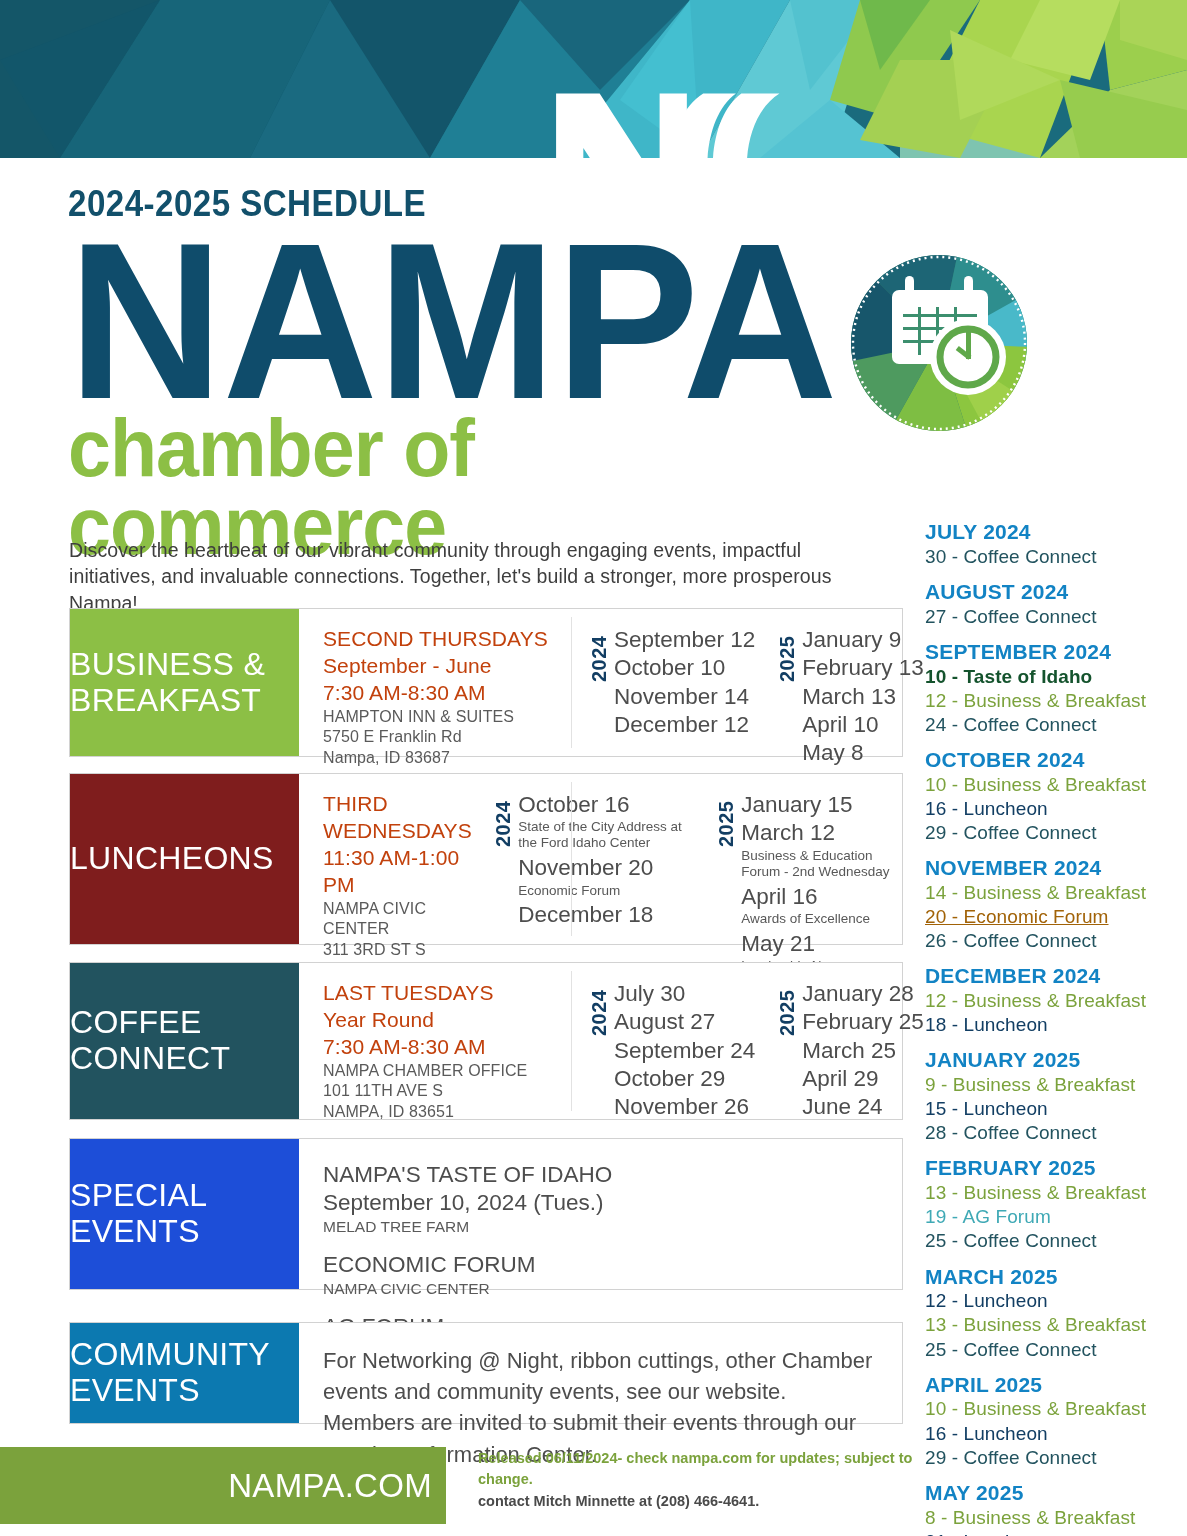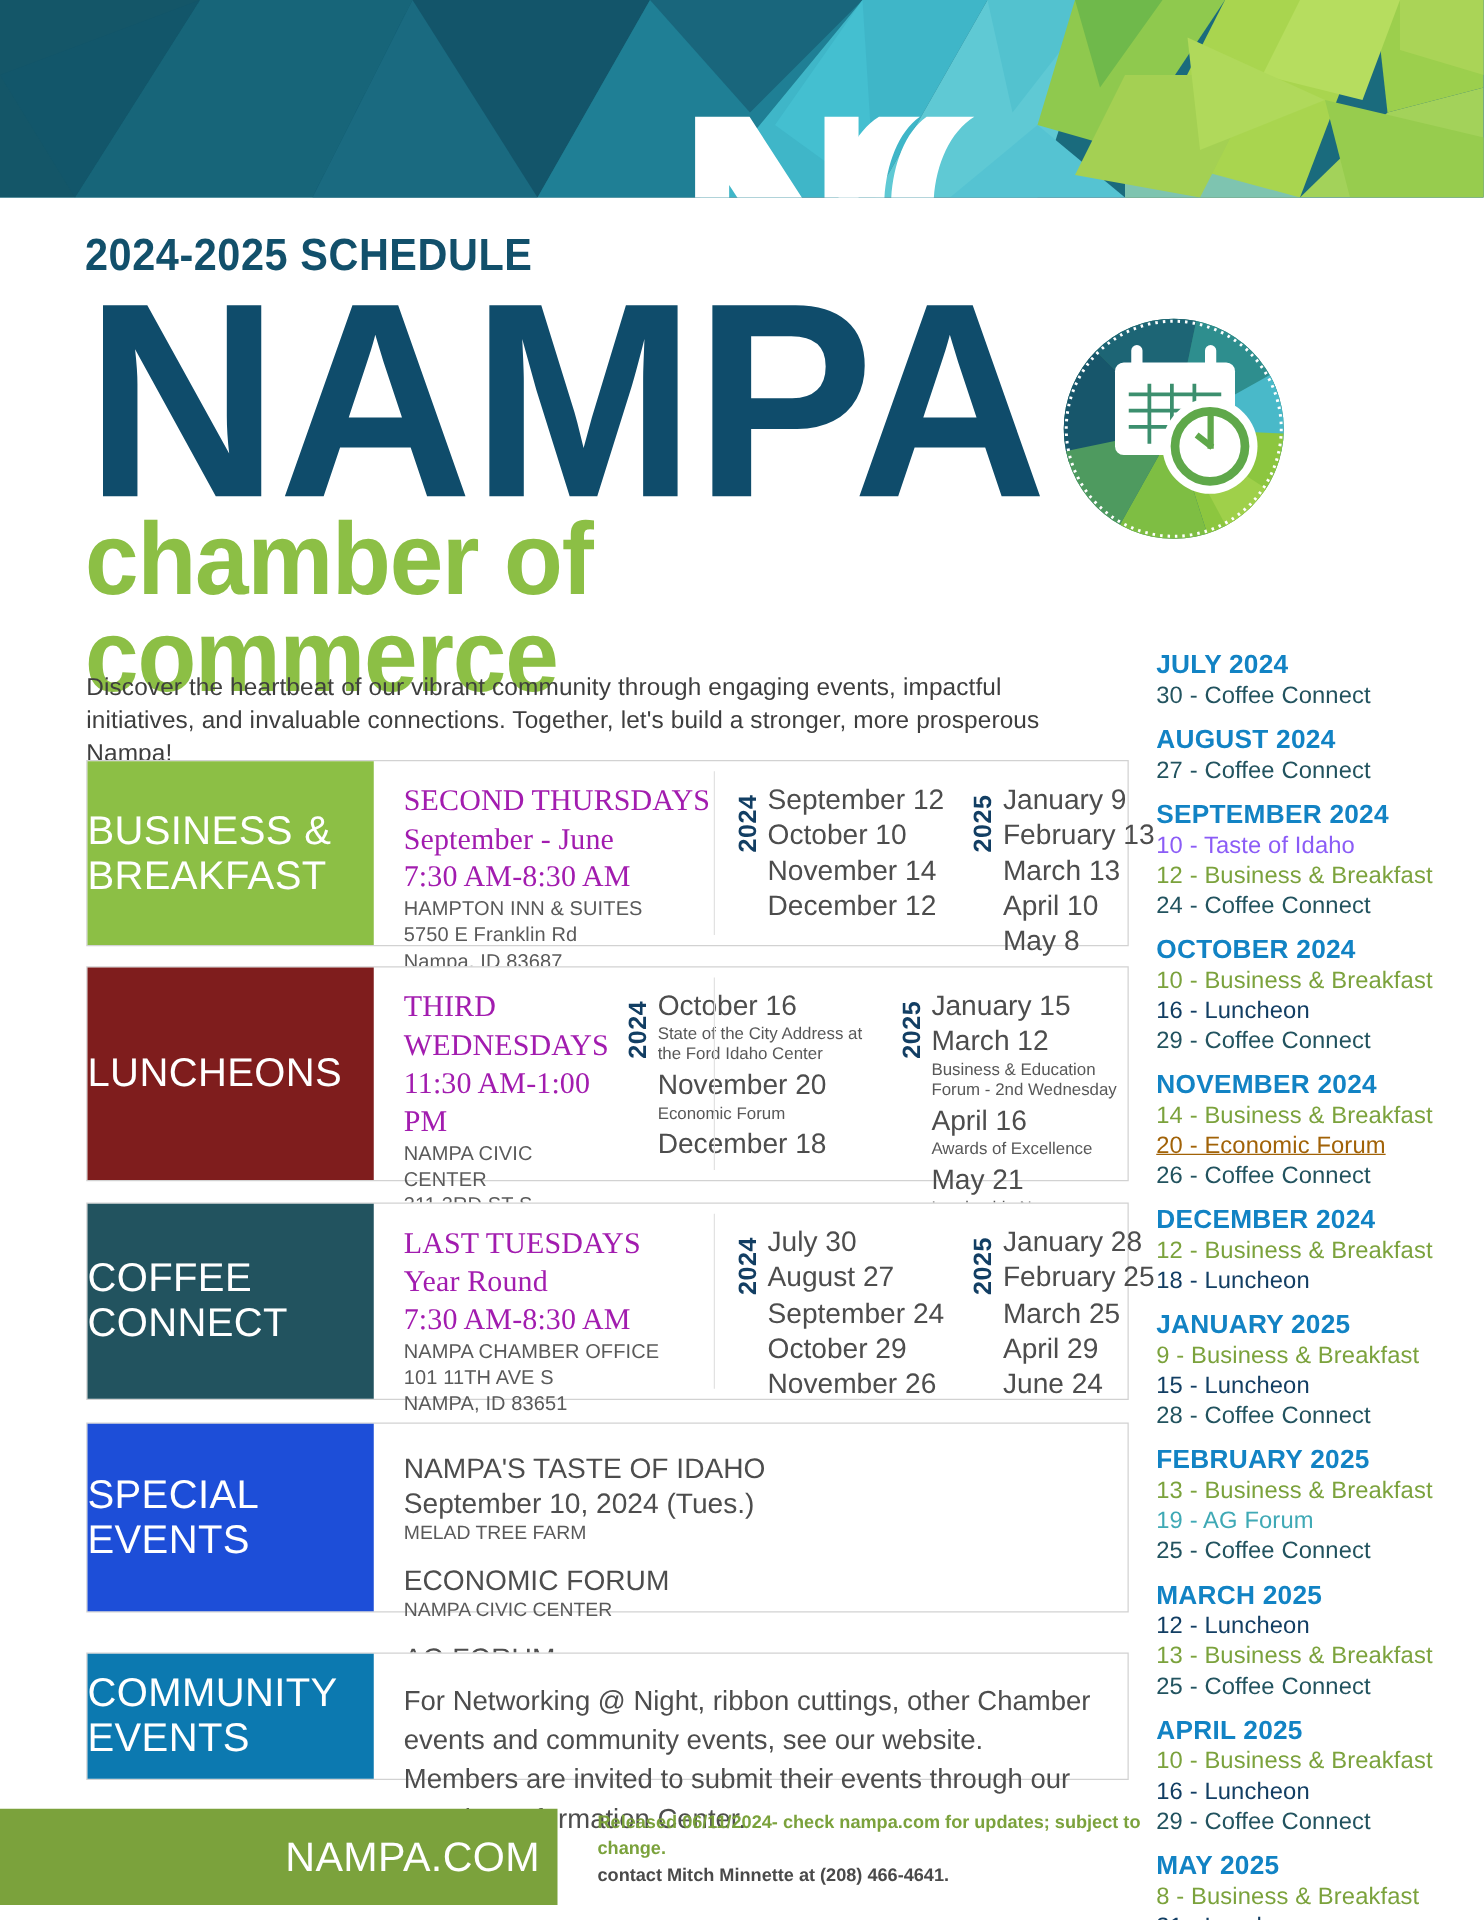--- a/index.html
+++ b/index.html
@@ -47,22 +47,22 @@
   
   .sec { position: absolute; left: 69px; width: 834px; border: 1px solid #d2d2d2; background: #fff; display: flex; }
   .sec-label {
     flex: 0 0 229px; display: flex; align-items: center;
     font-family: "Liberation Sans Narrow", "Liberation Sans", sans-serif;
     color: #fff; font-size: 32px; font-weight: 400; line-height: 1.12; letter-spacing: .3px;
   }
   .sec-body { flex: 1; position: relative; padding: 17px 0 14px 24px; display: flex; }
   .col-info { width: 252px; }
   .col-info .hdr {
-    font-family: Liberation Serif, serif;
-    font-size: 24px; color: #a21caf; line-height: 1.28; letter-spacing: .1px;
+    font-family: Liberation Sans, sans-serif;
+    font-size: 21px; color: #c2410c; line-height: 1.28; letter-spacing: .1px;
   }
   .col-info .small {
     font-family: "Liberation Sans Narrow", "Liberation Sans", sans-serif;
     font-size: 16px; color: #5a5a5a; line-height: 1.30; letter-spacing: .1px;
   }
   .rsvp {
     font-family: "Liberation Sans Narrow", "Liberation Sans", sans-serif;
     font-size: 13.5px; color: #12506b; margin-top: 14px; font-weight: 600;
   }
   .year-col { display: flex; margin-left: 14px; }
@@ -367,21 +367,21 @@
       <div class="comm-text">For Networking @ Night, ribbon cuttings, other Chamber events and community events, see our website. Members are invited to submit their events through our Member Information Center.</div>
     </div>
   </div>
 
   <div class="cal">
       <div class="cal-month">JULY 2024</div>
       <div class="cal-item" style="color: rgb(34, 83, 95);">30 - Coffee Connect</div>
       <div class="cal-month">AUGUST 2024</div>
       <div class="cal-item" style="color: rgb(34, 83, 95);">27 - Coffee Connect</div>
       <div class="cal-month">SEPTEMBER 2024</div>
-      <div class="cal-item" style="color: #8b5cf6;">10 - Taste of Idaho</div>
+      <div class="cal-item" style="color: #14532d; font-weight: bold;">10 - Taste of Idaho</div>
       <div class="cal-item" style="color: rgb(123, 162, 60);">12 - Business &amp; Breakfast</div>
       <div class="cal-item" style="color: rgb(34, 83, 95);">24 - Coffee Connect</div>
       <div class="cal-month">OCTOBER 2024</div>
       <div class="cal-item" style="color: rgb(123, 162, 60);">10 - Business &amp; Breakfast</div>
       <div class="cal-item" style="color: rgb(18, 62, 99);">16 - Luncheon</div>
       <div class="cal-item" style="color: rgb(34, 83, 95);">29 - Coffee Connect</div>
       <div class="cal-month">NOVEMBER 2024</div>
       <div class="cal-item" style="color: rgb(123, 162, 60);">14 - Business &amp; Breakfast</div>
       <div class="cal-item" style="color: #a16207; text-decoration: underline;">20 - Economic Forum</div>
       <div class="cal-item" style="color: rgb(34, 83, 95);">26 - Coffee Connect</div>

